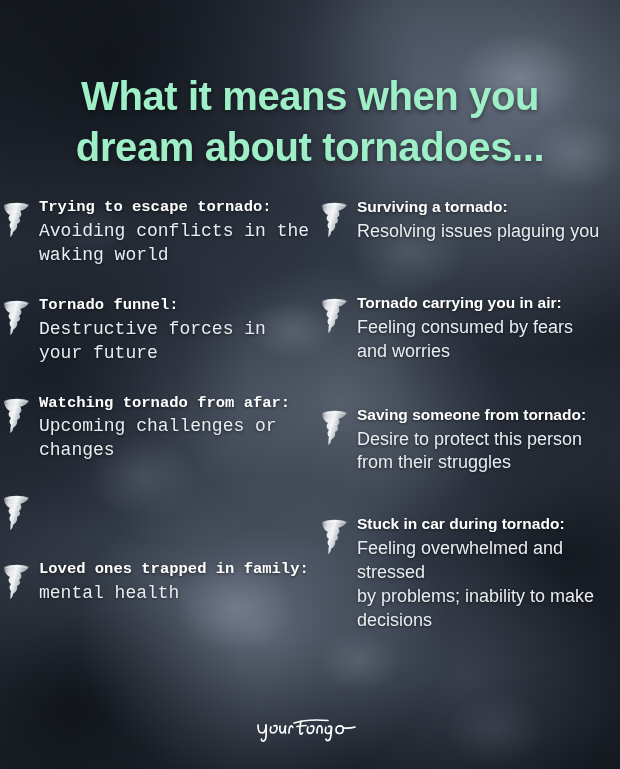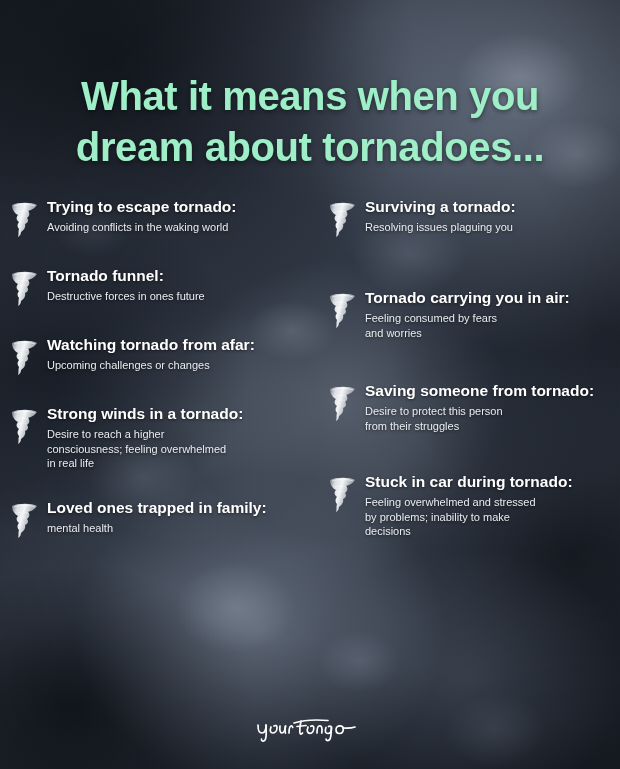--- a/index.html
+++ b/index.html
@@ -85,21 +85,21 @@
 
   .columns {
     position: absolute;
     top: 198px;
     left: 0;
     width: 620px;
     display: flex;
     align-items: flex-start;
   }
   .column { flex: 0 0 auto; }
-  .column-left  { width: 310px; padding-left: 8px; }
+  .column-left  { width: 310px; padding-left: 0; font-family: Liberation Mono, monospace; }
   .column-right { width: 310px; padding-left: 8px; }
 
   .entry {
     display: flex;
     align-items: flex-start;
     margin-bottom: 28px;
   }
   .entry-icon {
     flex: 0 0 auto;
     width: 32px;
@@ -114,21 +114,21 @@
   .entry-title {
     color: #ffffff;
     font-size: 15.5px;
     font-weight: bold;
     line-height: 1.22;
     margin-bottom: 3px;
     text-shadow: 0 1px 3px rgba(0,0,0,0.55);
   }
   .entry-desc {
     color: #e9edf1;
-    font-size: 11px;
+    font-size: 18px;
     font-weight: normal;
     line-height: 1.33;
     text-shadow: 0 1px 3px rgba(0,0,0,0.55);
   }
   .desc-line { display: block; }
 
   .footer-logo {
     position: absolute;
     left: 0;
     right: 0;
@@ -191,21 +191,21 @@
               <path d="M4 6 C10 3, 24 3, 29 6 C27 9, 24 11, 20 12 C22 14, 22 17, 19 19 C21 21, 20 24, 17 25 C18 28, 16 31, 13 33 C13 35, 12 37, 10 38 C11 35, 10 33, 11 30 C9 28, 9 25, 11 23 C8 21, 8 18, 10 16 C6 14, 4 10, 4 6 Z" fill="url(#tg1)"></path>
               <path d="M6 7 C12 5, 22 5, 27 7" stroke="#ffffff" stroke-opacity="0.55" stroke-width="1" fill="none"></path>
               <path d="M9 13 C13 12, 19 12, 21 13" stroke="#ffffff" stroke-opacity="0.4" stroke-width="0.9" fill="none"></path>
               <path d="M10 18 C13 17, 17 17, 19 18" stroke="#ffffff" stroke-opacity="0.35" stroke-width="0.8" fill="none"></path>
               <path d="M11 24 C13 23, 16 23, 17 24" stroke="#ffffff" stroke-opacity="0.3" stroke-width="0.7" fill="none"></path>
             </svg>
           </span>
           <div class="entry-text">
             <div class="entry-title">Tornado funnel:</div>
             <div class="entry-desc">
-              <span class="desc-line">Destructive forces in ones future</span>
+              <span class="desc-line">Destructive forces in your future</span>
             </div>
           </div>
         </div>
 
         <div class="entry">
           <span class="entry-icon">
             <svg viewBox="0 0 32 40" xmlns="http://www.w3.org/2000/svg">
               <path d="M4 6 C10 3, 24 3, 29 6 C27 9, 24 11, 20 12 C22 14, 22 17, 19 19 C21 21, 20 24, 17 25 C18 28, 16 31, 13 33 C13 35, 12 37, 10 38 C11 35, 10 33, 11 30 C9 28, 9 25, 11 23 C8 21, 8 18, 10 16 C6 14, 4 10, 4 6 Z" fill="url(#tg1)"></path>
               <path d="M6 7 C12 5, 22 5, 27 7" stroke="#ffffff" stroke-opacity="0.55" stroke-width="1" fill="none"></path>
               <path d="M9 13 C13 12, 19 12, 21 13" stroke="#ffffff" stroke-opacity="0.4" stroke-width="0.9" fill="none"></path>
@@ -224,28 +224,20 @@
         <div class="entry">
           <span class="entry-icon">
             <svg viewBox="0 0 32 40" xmlns="http://www.w3.org/2000/svg">
               <path d="M4 6 C10 3, 24 3, 29 6 C27 9, 24 11, 20 12 C22 14, 22 17, 19 19 C21 21, 20 24, 17 25 C18 28, 16 31, 13 33 C13 35, 12 37, 10 38 C11 35, 10 33, 11 30 C9 28, 9 25, 11 23 C8 21, 8 18, 10 16 C6 14, 4 10, 4 6 Z" fill="url(#tg1)"></path>
               <path d="M6 7 C12 5, 22 5, 27 7" stroke="#ffffff" stroke-opacity="0.55" stroke-width="1" fill="none"></path>
               <path d="M9 13 C13 12, 19 12, 21 13" stroke="#ffffff" stroke-opacity="0.4" stroke-width="0.9" fill="none"></path>
               <path d="M10 18 C13 17, 17 17, 19 18" stroke="#ffffff" stroke-opacity="0.35" stroke-width="0.8" fill="none"></path>
               <path d="M11 24 C13 23, 16 23, 17 24" stroke="#ffffff" stroke-opacity="0.3" stroke-width="0.7" fill="none"></path>
             </svg>
           </span>
-          <div class="entry-text">
-            <div class="entry-title">Strong winds in a tornado:</div>
-            <div class="entry-desc">
-              <span class="desc-line">Desire to reach a higher</span>
-              <span class="desc-line">consciousness; feeling overwhelmed</span>
-              <span class="desc-line">in real life</span>
-            </div>
-          </div>
         </div>
 
         <div class="entry">
           <span class="entry-icon">
             <svg viewBox="0 0 32 40" xmlns="http://www.w3.org/2000/svg">
               <path d="M4 6 C10 3, 24 3, 29 6 C27 9, 24 11, 20 12 C22 14, 22 17, 19 19 C21 21, 20 24, 17 25 C18 28, 16 31, 13 33 C13 35, 12 37, 10 38 C11 35, 10 33, 11 30 C9 28, 9 25, 11 23 C8 21, 8 18, 10 16 C6 14, 4 10, 4 6 Z" fill="url(#tg1)"></path>
               <path d="M6 7 C12 5, 22 5, 27 7" stroke="#ffffff" stroke-opacity="0.55" stroke-width="1" fill="none"></path>
               <path d="M9 13 C13 12, 19 12, 21 13" stroke="#ffffff" stroke-opacity="0.4" stroke-width="0.9" fill="none"></path>
               <path d="M10 18 C13 17, 17 17, 19 18" stroke="#ffffff" stroke-opacity="0.35" stroke-width="0.8" fill="none"></path>
               <path d="M11 24 C13 23, 16 23, 17 24" stroke="#ffffff" stroke-opacity="0.3" stroke-width="0.7" fill="none"></path>

